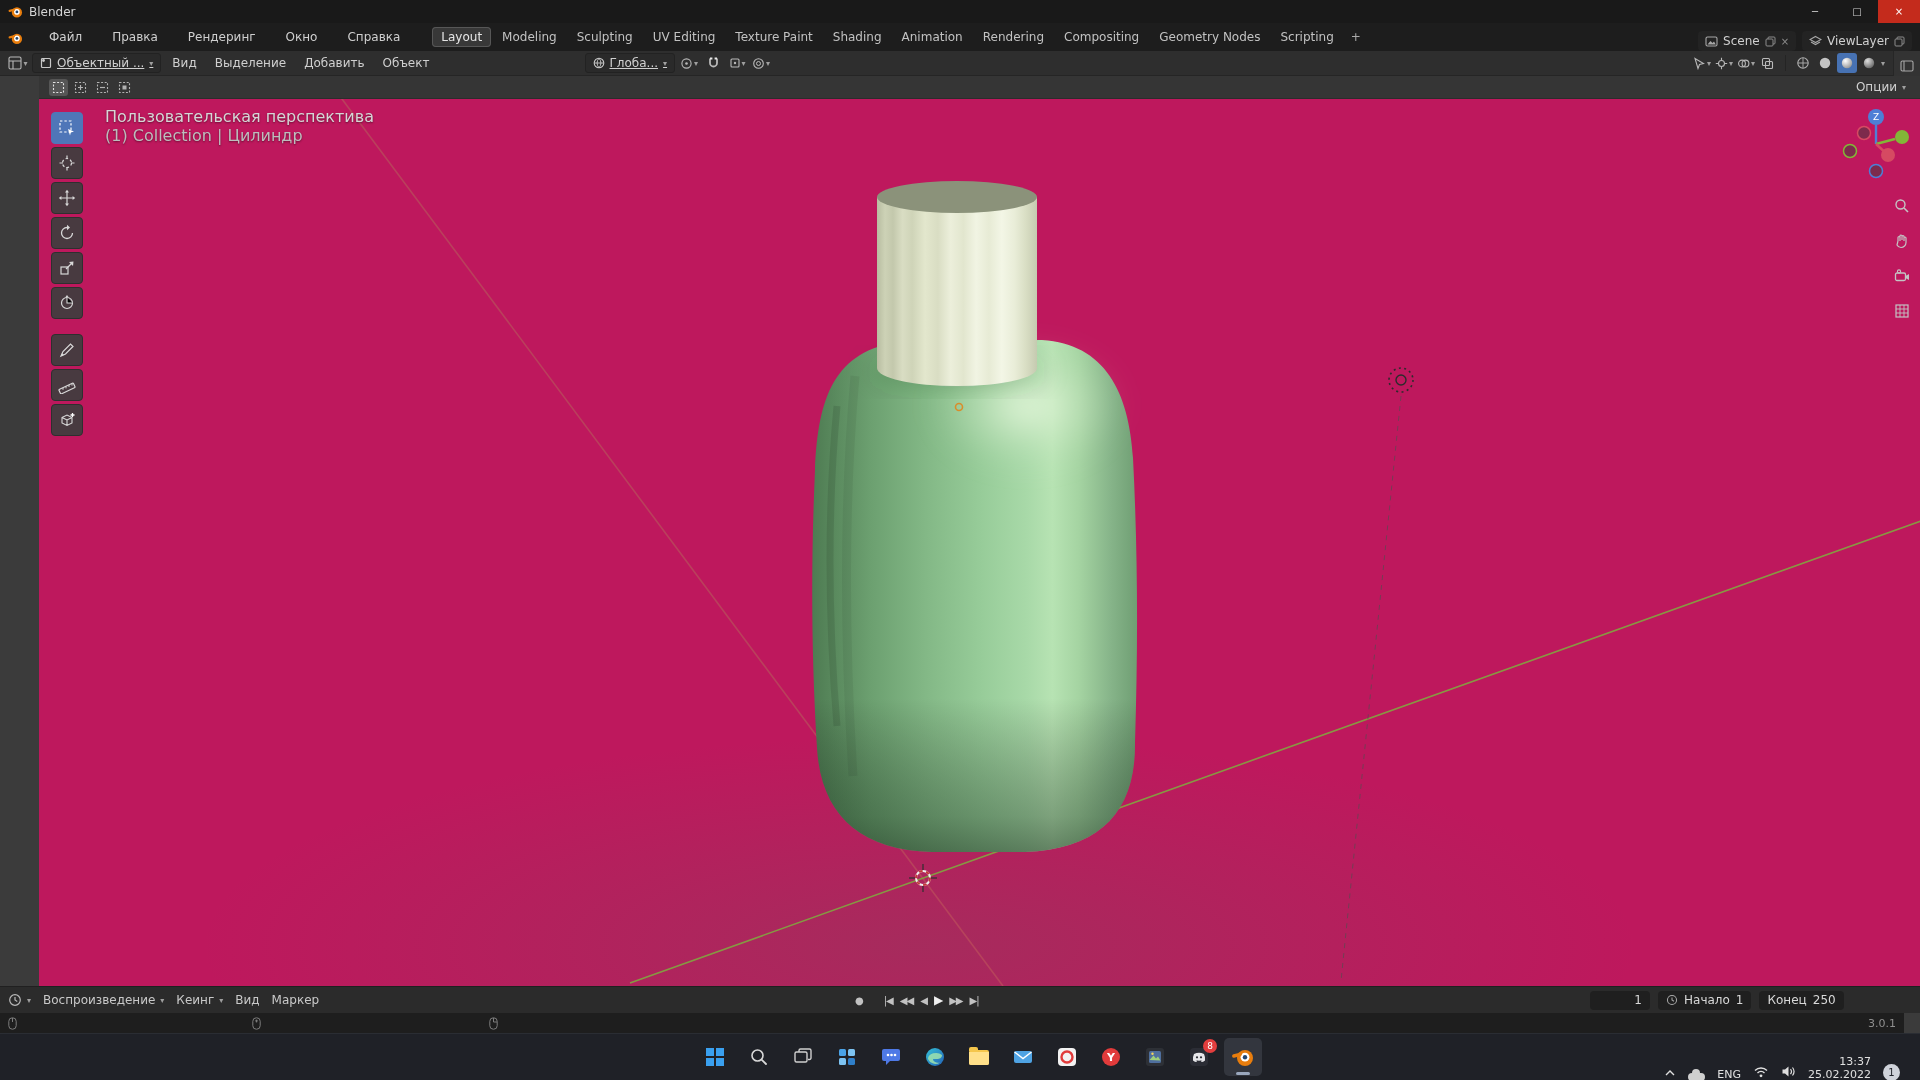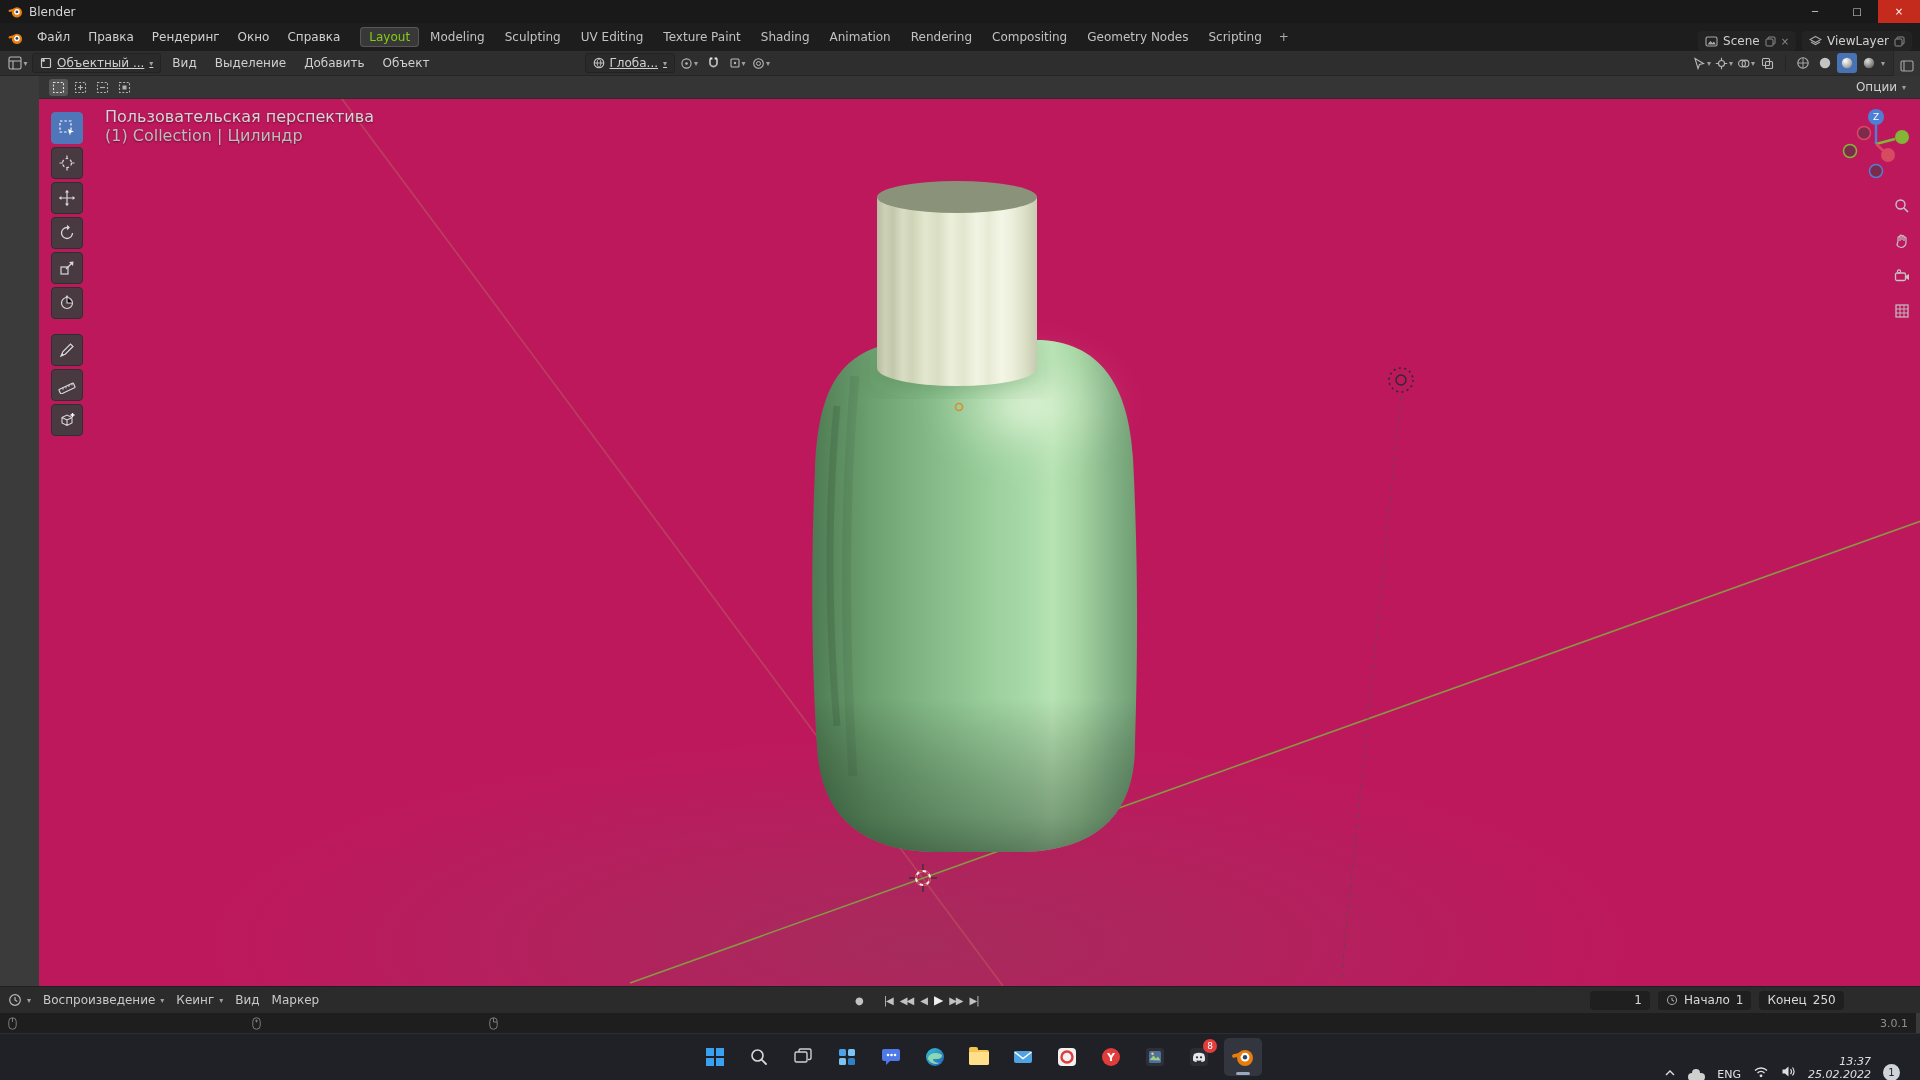--- a/index.html
+++ b/index.html
@@ -16,25 +16,25 @@
   .titlebar { position:absolute; top:0; left:0; right:0; height:23px; background:#191919;
               display:flex; align-items:center; color:#d5d5d5; font-size:12px; }
   .tb-logo { width:15px; height:15px; margin:0 6px 0 8px; display:flex; }
   .win-controls { margin-left:auto; display:flex; height:100%; }
   .win-btn { width:42px; height:100%; display:flex; align-items:center; justify-content:center;
              font-size:10px; color:#cfcfcf; }
   .win-btn.close { background:#c42b1c; color:#fff; }
 
   
   .topbar { position:absolute; top:23px; left:0; right:0; height:28px; background:#1d1d1d;
-            display:flex; align-items:center; font-size:12px; color:#cfcfcf; padding:0 8px; gap:2px; }
+            display:flex; align-items:center; font-size:12px; color:#cfcfcf; padding:0 8px; gap:14px; }
   .menu-item { padding:3px 8px; border-radius:3px; white-space:nowrap; }
   .tabs { display:flex; margin-left:10px; gap:2px; align-items:center; }
   .ws-tab { padding:3px 9px; border-radius:4px; color:#c2c2c2; white-space:nowrap; }
-  .ws-tab.active { background:#383838; color:#84cc16; box-shadow:inset 0 0 0 1px #575757; }
+  .ws-tab.active { background:#383838; color:#e5e5e5; box-shadow:inset 0 0 0 1px #575757; }
   .ws-tab.add { color:#aaa; padding:3px 6px; }
   .topbar-right { margin-left:auto; display:flex; gap:6px; align-items:flex-end;margin-top:8px; }
   .field { background:#232323; border-radius:4px; display:flex; align-items:center; gap:5px;
            padding:2px 7px; color:#d0d0d0; height:20px; }
   .fi { display:flex; align-items:center; }
   .fi.dim { color:#8c8c8c; font-size:10px; }
 
   
   .vheader { position:absolute; top:51px; left:0; width:1893px; height:25px; background:#2e2e2e;
              border-bottom:1px solid #252525; display:flex; align-items:center; padding:0 8px;
@@ -88,21 +88,21 @@
   .tl-item { display:flex; align-items:center; gap:5px; white-space:nowrap; }
   .tl-center { position:absolute; left:855px; top:0; height:100%; display:flex; align-items:center; gap:7px; }
   .pb-btn { color:#c2c2c2; font-size:10px; letter-spacing:-1px; display:flex; align-items:center; }
   .pb-btn.play { color:#f0f0f0; font-size:12px; }
   .tl-right { position:absolute; left:1590px; top:0; height:100%; display:flex; align-items:center; gap:8px; }
   .tl-field { background:#1f1f1f; border-radius:4px; height:19px; display:flex; align-items:center;
               padding:0 8px; gap:6px; color:#d8d8d8; }
   .tl-field.frame { width:60px; justify-content:flex-end; }
 
   
-  .statusbar { position:absolute; top:1013px; left:0; right:4px; height:20px; background:#1e1e1e;
+  .statusbar { position:absolute; top:1013px; left:0; right:16px; height:20px; background:#1e1e1e;
                display:flex; align-items:center; font-size:11px; color:#8f8f8f; padding:0 8px;gap:30px; }
   .mh { display:flex; align-items:center; }
   .version { margin-left:auto; }
 
   
   .taskbar { position:absolute; top:1033px; left:0; right:0; height:47px; background:#1f2127;
              border-top:1px solid #2a2d33; }
   .tb-apps { position:absolute; left:50%; top:4px; transform:translateX(calc(-50% + 19px));
              display:flex; gap:6px; align-items:center; }
   .app-btn { width:38px; height:38px; border-radius:5px; display:flex; align-items:center;
@@ -115,21 +115,21 @@
            justify-content:center; padding:0 2px; }
   .win-grid { width:18px; height:18px; display:grid; grid-template-columns:8px 8px; grid-template-rows:8px 8px; gap:2px; }
   .win-grid span { background:#3aa0f0; }
   .folder-ico { width:20px; height:15px; background:#f5c64c; border-radius:2px; position:relative; }
   .folder-ico::before { content:""; position:absolute; top:-3px; left:0; width:9px; height:4px;
                         background:#f5c64c; border-radius:2px 2px 0 0; }
   .folder-ico::after { content:""; position:absolute; top:2px; left:0; right:0; bottom:0;
                        background:#ffe08a; border-radius:0 0 2px 2px; }
   .tray { position:absolute; right:20px; top:0; height:47px; display:flex; align-items:flex-end; gap:12px;
           color:#e0e0e0; font-size:11px; }
-  .clockblk { text-align:right; line-height:13px;font-style:italic; }
+  .clockblk { text-align:right; line-height:13px; }
   .tray-badge { width:17px; height:17px; border-radius:9px; background:#cfd3da; color:#20232a;
                 display:flex; align-items:center; justify-content:center; font-size:10px; }
   .cloud { width:17px; height:8px; background:#cfcfcf; border-radius:8px; position:relative; margin-top:4px; }
   .cloud::before { content:""; position:absolute; left:4px; top:-4px; width:8px; height:8px;
                    border-radius:50%; background:#cfcfcf; }
 </style>
 </head>
 <body>
 
 <div class="titlebar">

